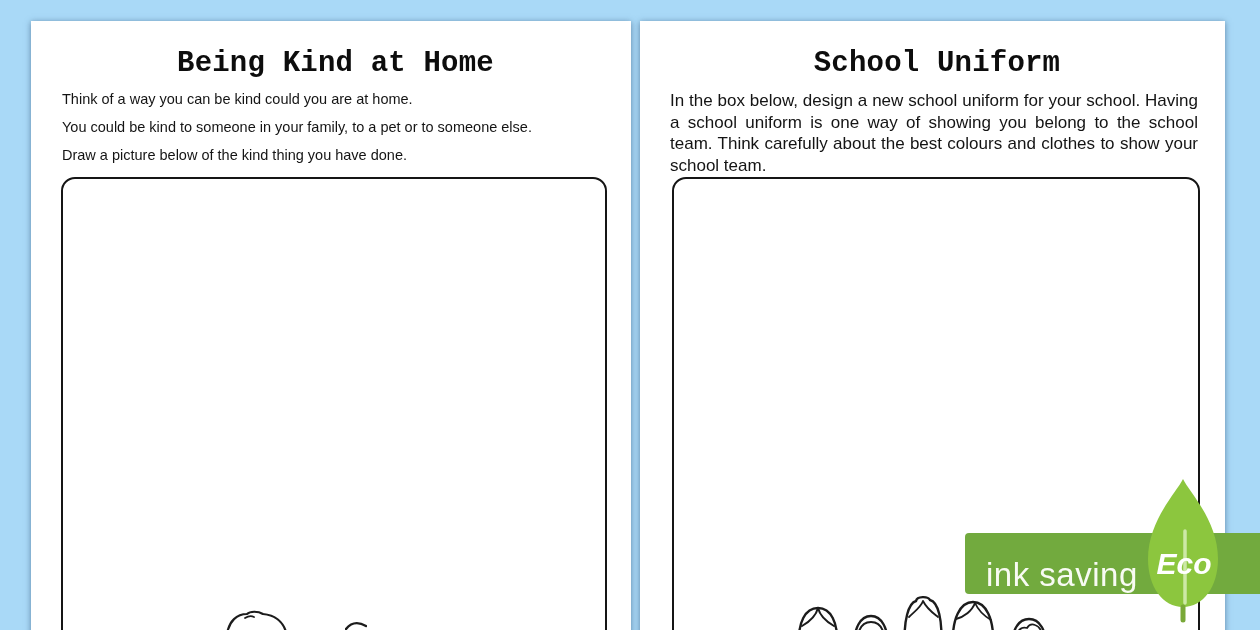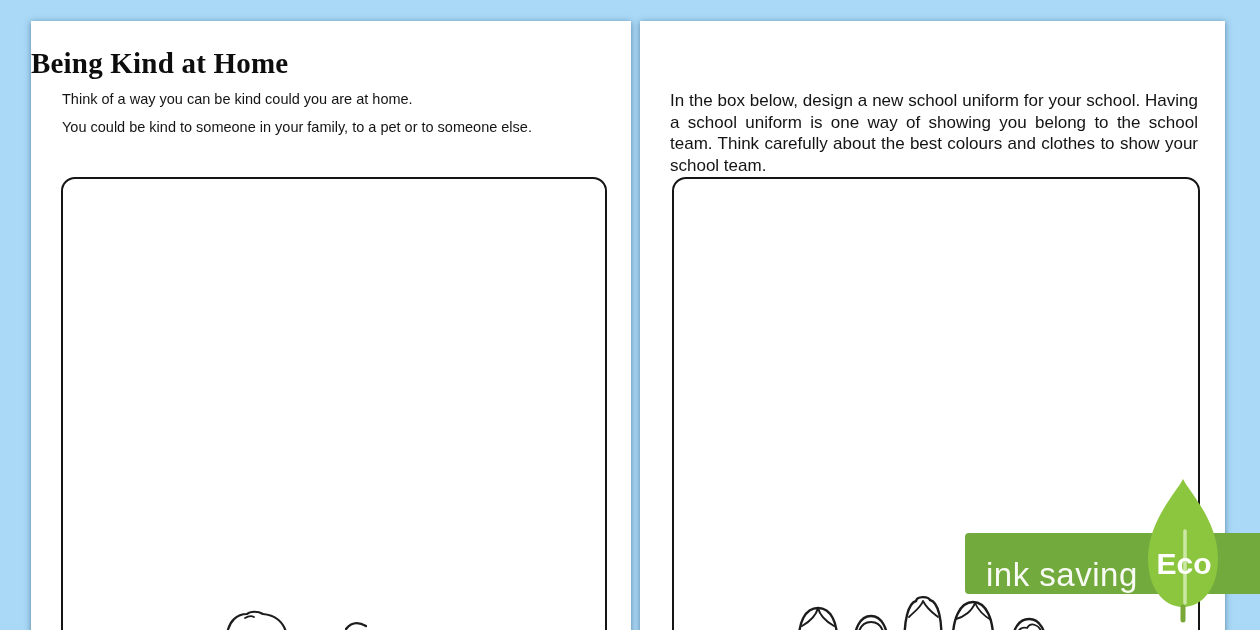--- a/index.html
+++ b/index.html
@@ -16,23 +16,23 @@
     top:21px;
     height:640px;
     background:#ffffff;
     box-shadow:0 1px 6px rgba(45,75,110,0.6);
   }
   .page-left  { left:31px;  width:600px; }
   .page-right { left:640px; width:585px; }
 
   .ws-title {
     position:absolute;
-    left:0; right:0; top:26px;
-    text-align:left;
-    font-family:Liberation Serif, serif;
+    left:9px; right:0; top:26px;
+    text-align:center;
+    font-family:Liberation Mono, monospace;
     font-weight:bold;
     font-size:29px;
     letter-spacing:0.2px;
     color:#0d0d0d;
   }
   .instr-list { position:absolute; left:31px; top:69px; width:556px; }
   .instr-list p {
     font-size:14.5px;
     line-height:19px;
     margin-bottom:9px;
@@ -81,43 +81,46 @@
   .eco-leaf { position:absolute; left:1146px; top:477px; width:76px; height:146px; z-index:6; }
   .eco-leaf-label {
     position:absolute;
     left:1146px; top:547px; width:76px;
     text-align:center;
     font-size:30px;
     font-weight:bold;
     color:#ffffff;
     z-index:7;
     font-family:"Liberation Sans", sans-serif;
+    font-style:italic;
   }
 </style>
 </head>
 <body>
 
 <div class="page page-left">
   <div class="ws-title">Being Kind at Home</div>
   <div class="instr-list">
     <p>Think of a way you can be kind could you are at home.</p>
     <p>You could be kind to someone in your family, to a pet or to someone else.</p>
+    <p>Draw a picture below of the kind thing you have done.</p>
   </div>
   <div class="draw-box draw-box-left"></div>
 
   <svg class="sketch" style="left:194px; top:589px;" width="70" height="26" viewBox="0 0 70 26">
     <path d="M2,24 C4,11 12,4 22,4 C25,1 33,1 38,4 C50,5 58,12 61,22" fill="none" stroke="#1c1c1c" stroke-width="2.2" stroke-linecap="round"></path>
     <path d="M20,8 q5,-3 9,-1" fill="none" stroke="#1c1c1c" stroke-width="1.8" stroke-linecap="round"></path>
   </svg>
   <svg class="sketch" style="left:314px; top:598px;" width="22" height="12" viewBox="0 0 22 12">
     <path d="M1,10 Q9,0 21,7" fill="none" stroke="#1c1c1c" stroke-width="2.4" stroke-linecap="round"></path>
   </svg>
 </div>
 
 <div class="page page-right">
+  <div class="ws-title">School Uniform</div>
   <div class="instr-para">In the box below, design a new school uniform for your school. Having a school uniform is one way of showing you belong to the school team. Think carefully about the best colours and clothes to show your school team.</div>
   <div class="draw-box draw-box-right"></div>
 
   <svg class="sketch" style="left:156px; top:582px;" width="44" height="50" viewBox="0 0 44 50">
     <path d="M3,46 C1,18 10,5 22,5 C34,5 43,18 41,46" fill="none" stroke="#1c1c1c" stroke-width="2.4" stroke-linecap="round"></path>
     <path d="M22,5 C20,13 13,19 6,23" fill="none" stroke="#1c1c1c" stroke-width="2" stroke-linecap="round"></path>
     <path d="M22,5 C24,13 31,19 38,23" fill="none" stroke="#1c1c1c" stroke-width="2" stroke-linecap="round"></path>
   </svg>
   <svg class="sketch" style="left:210px; top:588px;" width="42" height="44" viewBox="0 0 42 44">
     <path d="M4,42 C3,18 11,7 21,7 C31,7 39,18 38,42" fill="none" stroke="#1c1c1c" stroke-width="2.4" stroke-linecap="round"></path>

